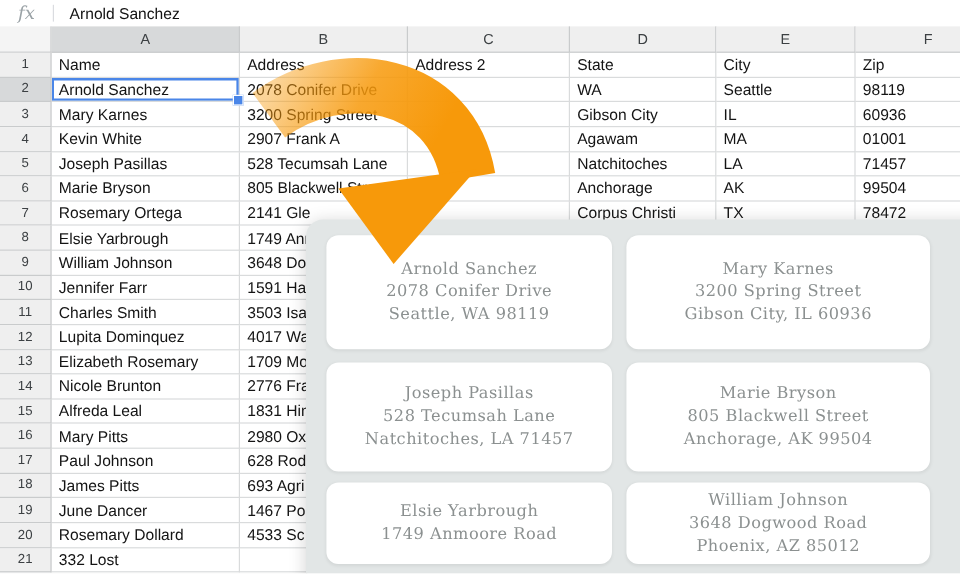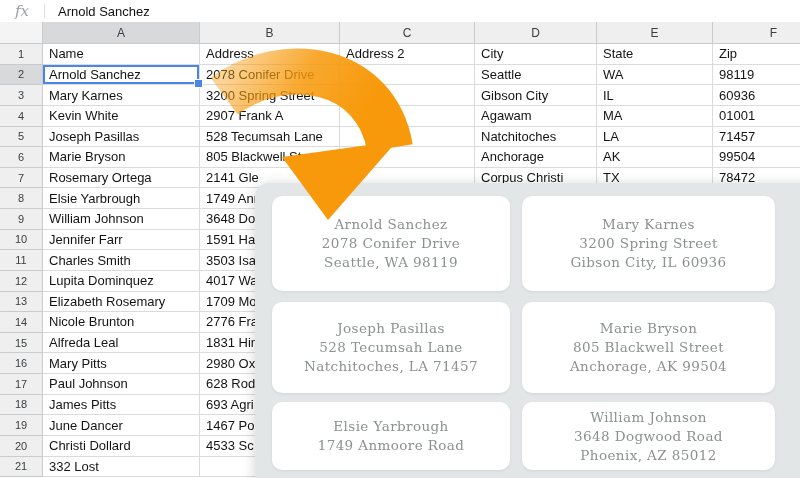--- a/index.html
+++ b/index.html
@@ -61,29 +61,29 @@
       <div class="colhead sel">A</div>
       <div class="colhead">B</div>
       <div class="colhead">C</div>
       <div class="colhead">D</div>
       <div class="colhead">E</div>
       <div class="colhead">F</div>
       <div class="rowhead">1</div>
       <div class="cell">Name</div>
       <div class="cell">Address</div>
       <div class="cell">Address 2</div>
+      <div class="cell">State</div>
       <div class="cell">City</div>
-      <div class="cell">State</div>
       <div class="cell">Zip</div>
       <div class="rowhead sel">2</div>
       <div class="cell selected">Arnold Sanchez</div>
       <div class="cell">2078 Conifer Drive</div>
       <div class="cell"></div>
+      <div class="cell">WA</div>
       <div class="cell">Seattle</div>
-      <div class="cell">WA</div>
       <div class="cell">98119</div>
       <div class="rowhead">3</div>
       <div class="cell">Mary Karnes</div>
       <div class="cell">3200 Spring Street</div>
       <div class="cell"></div>
       <div class="cell">Gibson City</div>
       <div class="cell">IL</div>
       <div class="cell">60936</div>
       <div class="rowhead">4</div>
       <div class="cell">Kevin White</div>
@@ -191,21 +191,21 @@
       <div class="cell"></div>
       <div class="cell"></div>
       <div class="rowhead">19</div>
       <div class="cell">June Dancer</div>
       <div class="cell">1467 Po</div>
       <div class="cell"></div>
       <div class="cell"></div>
       <div class="cell"></div>
       <div class="cell"></div>
       <div class="rowhead">20</div>
-      <div class="cell">Christi Dollard</div>
+      <div class="cell">Rosemary Dollard</div>
       <div class="cell">4533 Sc</div>
       <div class="cell"></div>
       <div class="cell"></div>
       <div class="cell"></div>
       <div class="cell"></div>
       <div class="rowhead">21</div>
       <div class="cell">332 Lost</div>
       <div class="cell"></div>
       <div class="cell"></div>
       <div class="cell"></div>

